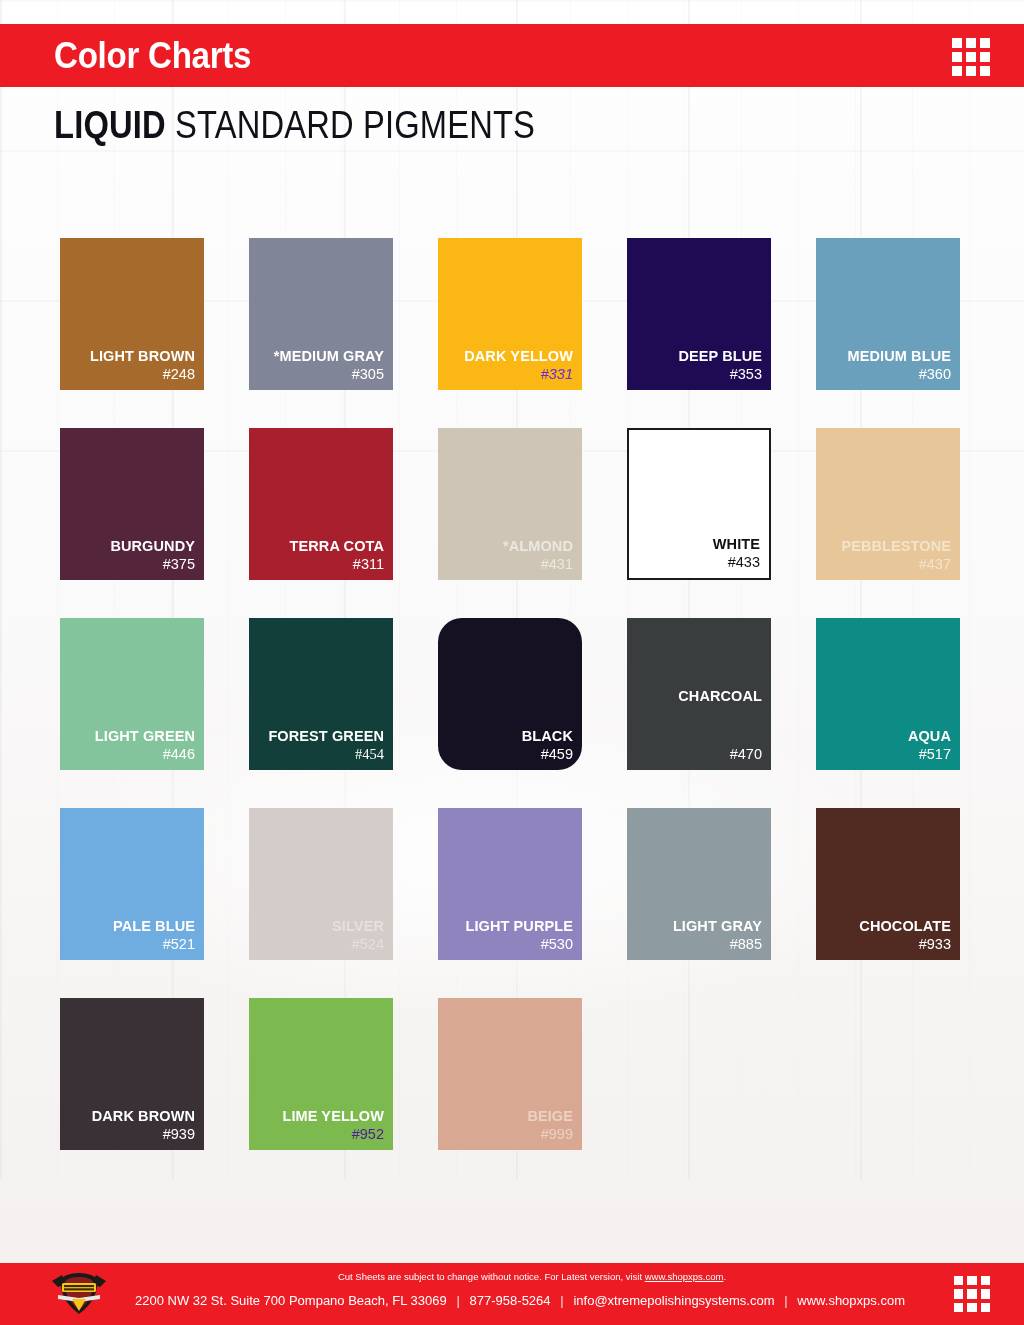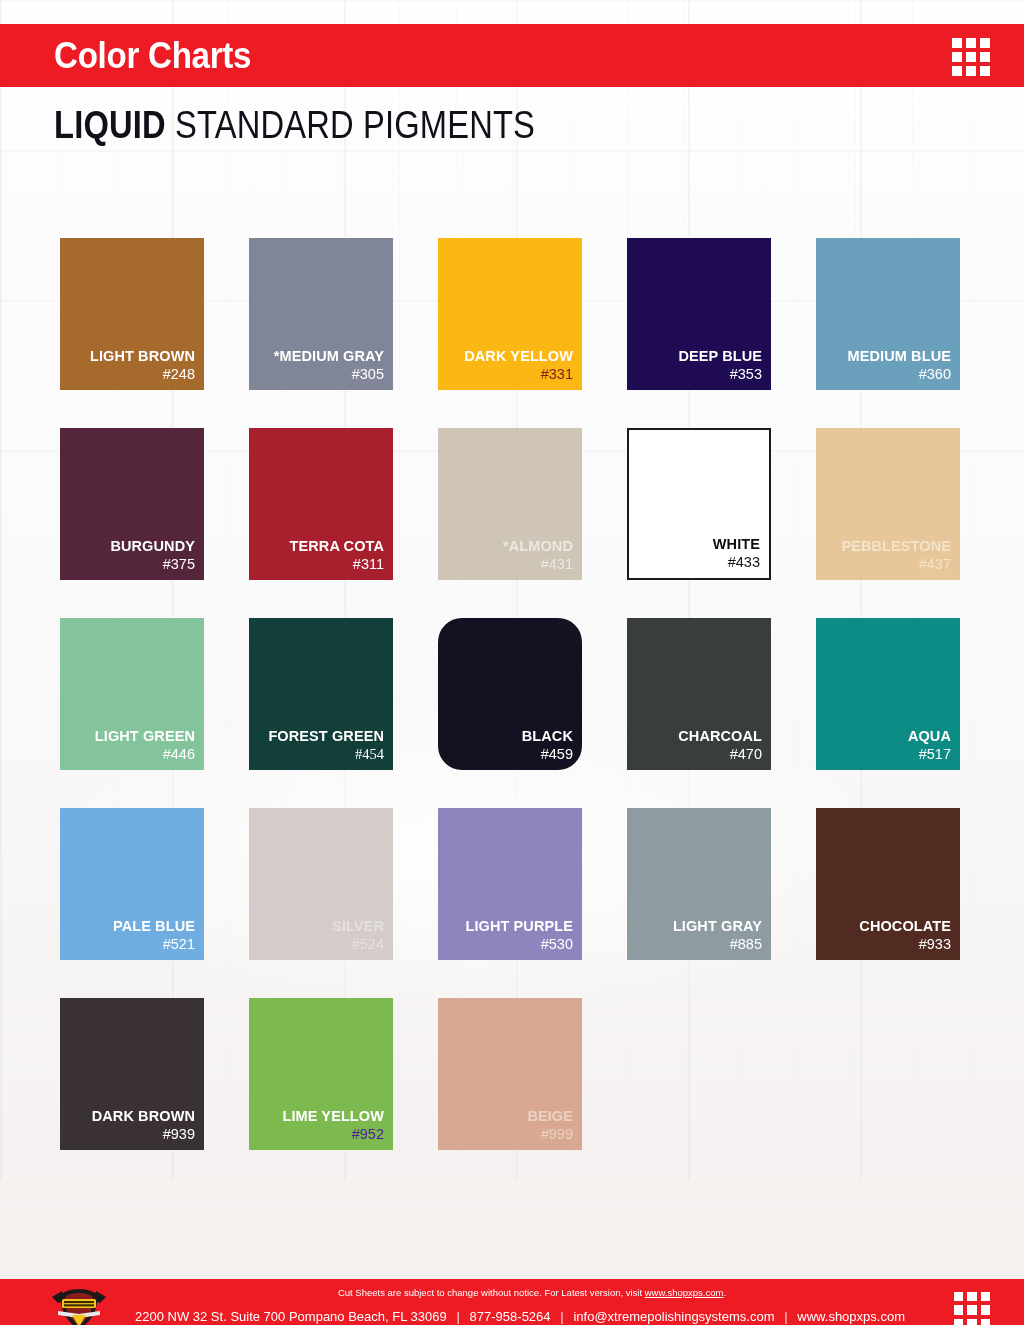--- a/index.html
+++ b/index.html
@@ -136,21 +136,21 @@
     line-height: 1.2;
     text-align: right;
     margin-top: 1px;
     white-space: nowrap;
   }
 
   
   .footer-band {
     position: absolute;
     left: 0; bottom: 0;
-    width: 1024px; height: 46px;
+    width: 1024px; height: 62px;
     background: #ED1B24;
     overflow: hidden;
   }
   .footer-logo {
     position: absolute;
     left: 48px; top: 8px;
     width: 62px; height: 46px;
   }
   .footer-notice {
     position: absolute;
@@ -208,21 +208,21 @@
       <div class="swatch" style="background: rgb(167, 106, 45);">
         <div class="swatch-name" style="color: rgb(255, 255, 255);">LIGHT BROWN</div>
         <div class="swatch-code" style="color: rgb(255, 255, 255);">#248</div>
       </div>
       <div class="swatch" style="background: rgb(128, 134, 151);">
         <div class="swatch-name" style="color: rgb(255, 255, 255);">*MEDIUM GRAY</div>
         <div class="swatch-code" style="color: rgb(255, 255, 255);">#305</div>
       </div>
       <div class="swatch" style="background: rgb(251, 183, 19);">
         <div class="swatch-name" style="color: rgb(255, 255, 255);">DARK YELLOW</div>
-        <div class="swatch-code" style="color: #7f1d1d;">#331</div>
+        <div class="swatch-code" style="color: #6d28d9; font-style: italic;">#331</div>
       </div>
       <div class="swatch" style="background: rgb(30, 11, 84);">
         <div class="swatch-name" style="color: rgb(255, 255, 255);">DEEP BLUE</div>
         <div class="swatch-code" style="color: rgb(255, 255, 255);">#353</div>
       </div>
       <div class="swatch" style="background: rgb(107, 160, 188);">
         <div class="swatch-name" style="color: rgb(255, 255, 255);">MEDIUM BLUE</div>
         <div class="swatch-code" style="color: rgb(255, 255, 255);">#360</div>
       </div>
       <div class="swatch" style="background: rgb(85, 37, 60);">
@@ -250,21 +250,21 @@
         <div class="swatch-code" style="color: rgb(255, 255, 255);">#446</div>
       </div>
       <div class="swatch" style="background: rgb(18, 63, 58);">
         <div class="swatch-name" style="color: rgb(255, 255, 255);">FOREST GREEN</div>
         <div class="swatch-code" style="color: rgb(255, 255, 255); font-family: Liberation Serif, serif;">#454</div>
       </div>
       <div class="swatch" style="background: rgb(21, 16, 34); border-radius: 24px;">
         <div class="swatch-name" style="color: rgb(255, 255, 255);">BLACK</div>
         <div class="swatch-code" style="color: rgb(255, 255, 255);">#459</div>
       </div>
-      <div class="swatch" style="background: rgb(58, 61, 61);">
+      <div class="swatch" style="background: rgb(58, 61, 61); gap: 40px;">
         <div class="swatch-name" style="color: rgb(255, 255, 255);">CHARCOAL</div>
         <div class="swatch-code" style="color: rgb(255, 255, 255);">#470</div>
       </div>
       <div class="swatch" style="background: rgb(12, 140, 132); padding-left: 37px;">
         <div class="swatch-name" style="color: rgb(255, 255, 255);">AQUA</div>
         <div class="swatch-code" style="color: rgb(255, 255, 255);">#517</div>
       </div>
       <div class="swatch" style="background: rgb(111, 172, 223);">
         <div class="swatch-name" style="color: rgb(255, 255, 255);">PALE BLUE</div>
         <div class="swatch-code" style="color: rgb(255, 255, 255);">#521</div>

